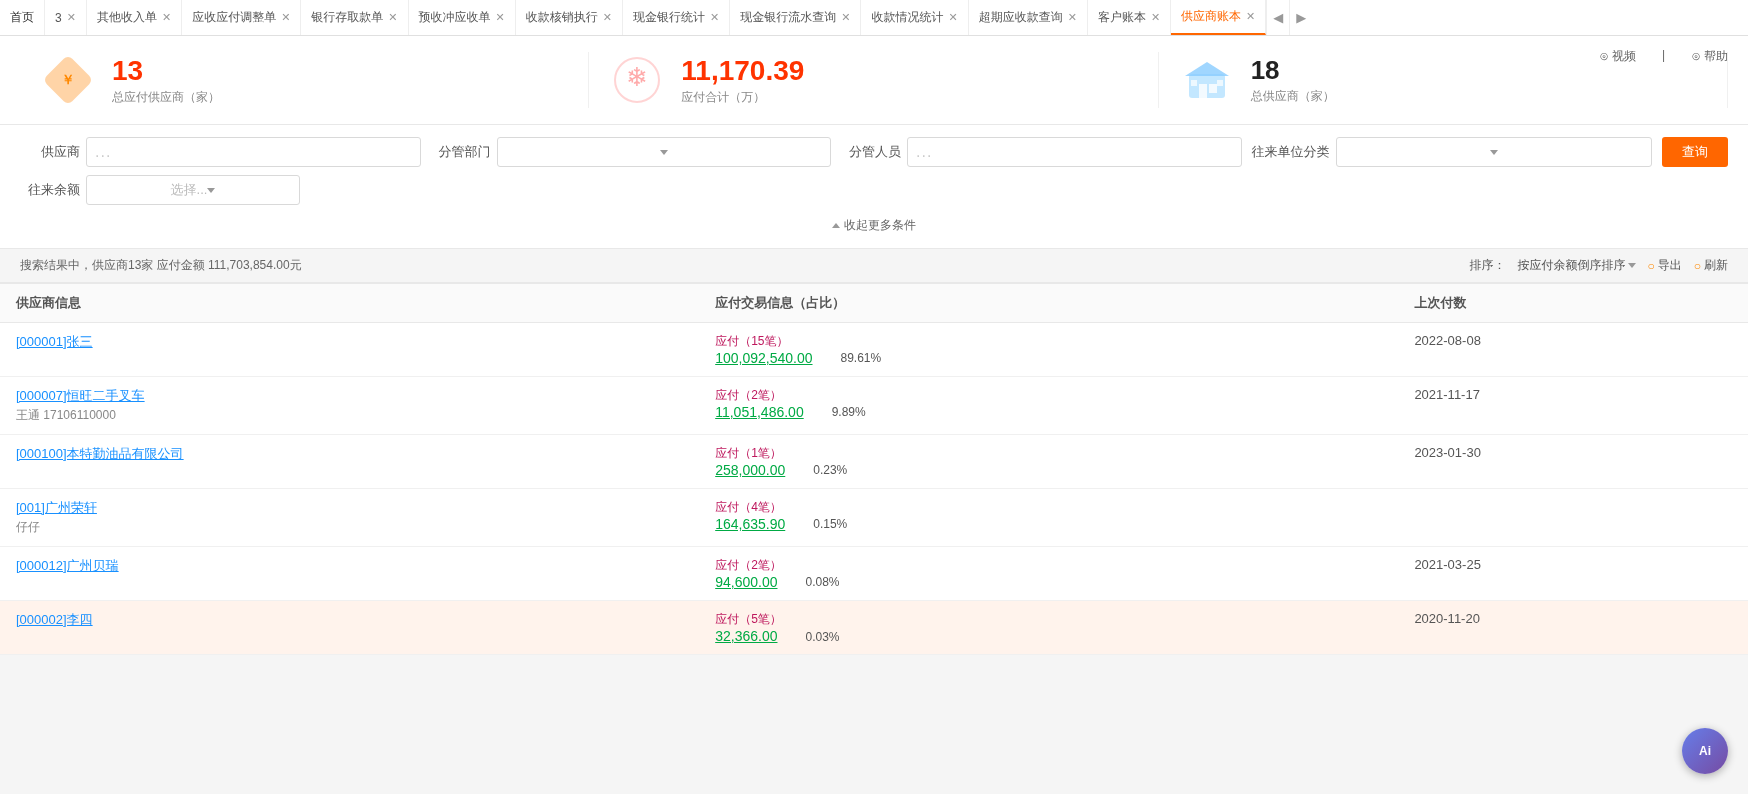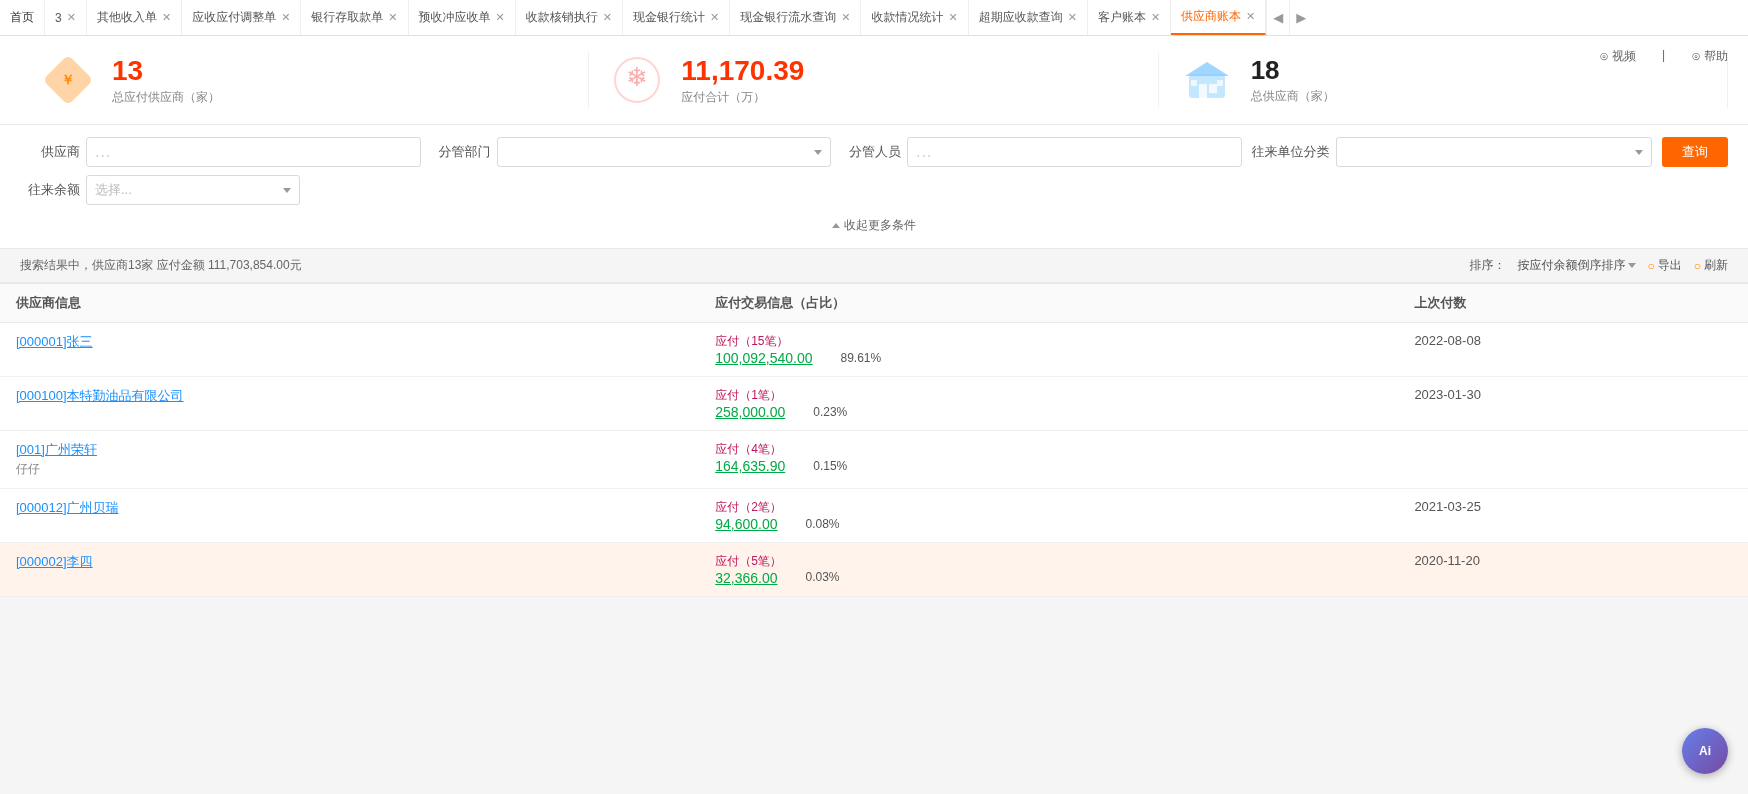--- a/index.html
+++ b/index.html
@@ -135,21 +135,21 @@
     .filter-select {
       flex: 1;
       height: 30px;
       border: 1px solid #d9d9d9;
       border-radius: 3px;
       padding: 0 8px;
       font-size: 13px;
       color: #bbb;
       display: flex;
       align-items: center;
-      justify-content: space-between;
+      justify-content: center;
       background: #fff;
       cursor: pointer;
     }
     .search-btn {
       background: #ff6600;
       color: #fff;
       border: none;
       border-radius: 3px;
       padding: 6px 20px;
       font-size: 13px;
@@ -484,20 +484,31 @@
     <tr>
           <td><a class="supplier-link">[000001]张三</a></td>
           <td>
             <div class="payable-label">应付（15笔）</div>
             <div style="display: flex; align-items: center; gap: 8px;">
               <span class="payable-amount">100,092,540.00</span>
               <span class="percent">89.61%</span>
             </div>
           </td>
           <td><span class="date-text">2022-08-08</span></td>
+        </tr>
+        <tr>
+          <td><a class="supplier-link">[000007]恒旺二手叉车</a><div class="sub-info">王通  17106110000</div></td>
+          <td>
+            <div class="payable-label">应付（2笔）</div>
+            <div style="display: flex; align-items: center; gap: 8px;">
+              <span class="payable-amount">11,051,486.00</span>
+              <span class="percent">9.89%</span>
+            </div>
+          </td>
+          <td><span class="date-text">2021-11-17</span></td>
         </tr>
         <tr>
           <td><a class="supplier-link">[000100]本特勤油品有限公司</a></td>
           <td>
             <div class="payable-label">应付（1笔）</div>
             <div style="display: flex; align-items: center; gap: 8px;">
               <span class="payable-amount">258,000.00</span>
               <span class="percent">0.23%</span>
             </div>
           </td>
@@ -522,21 +533,21 @@
               <span class="payable-amount">94,600.00</span>
               <span class="percent">0.08%</span>
             </div>
           </td>
           <td><span class="date-text">2021-03-25</span></td>
         </tr>
         <tr class="highlighted">
           <td><a class="supplier-link">[000002]李四</a></td>
           <td>
             <div class="payable-label">应付（5笔）</div>
-            <div style="display: flex; align-items: flex-start; gap: 8px;">
+            <div style="display: flex; align-items: flex-end; gap: 8px;">
               <span class="payable-amount">32,366.00</span>
               <span class="percent">0.03%</span>
             </div>
           </td>
           <td><span class="date-text">2020-11-20</span></td>
         </tr>
       </tbody>
   </table>
 </div>
 

